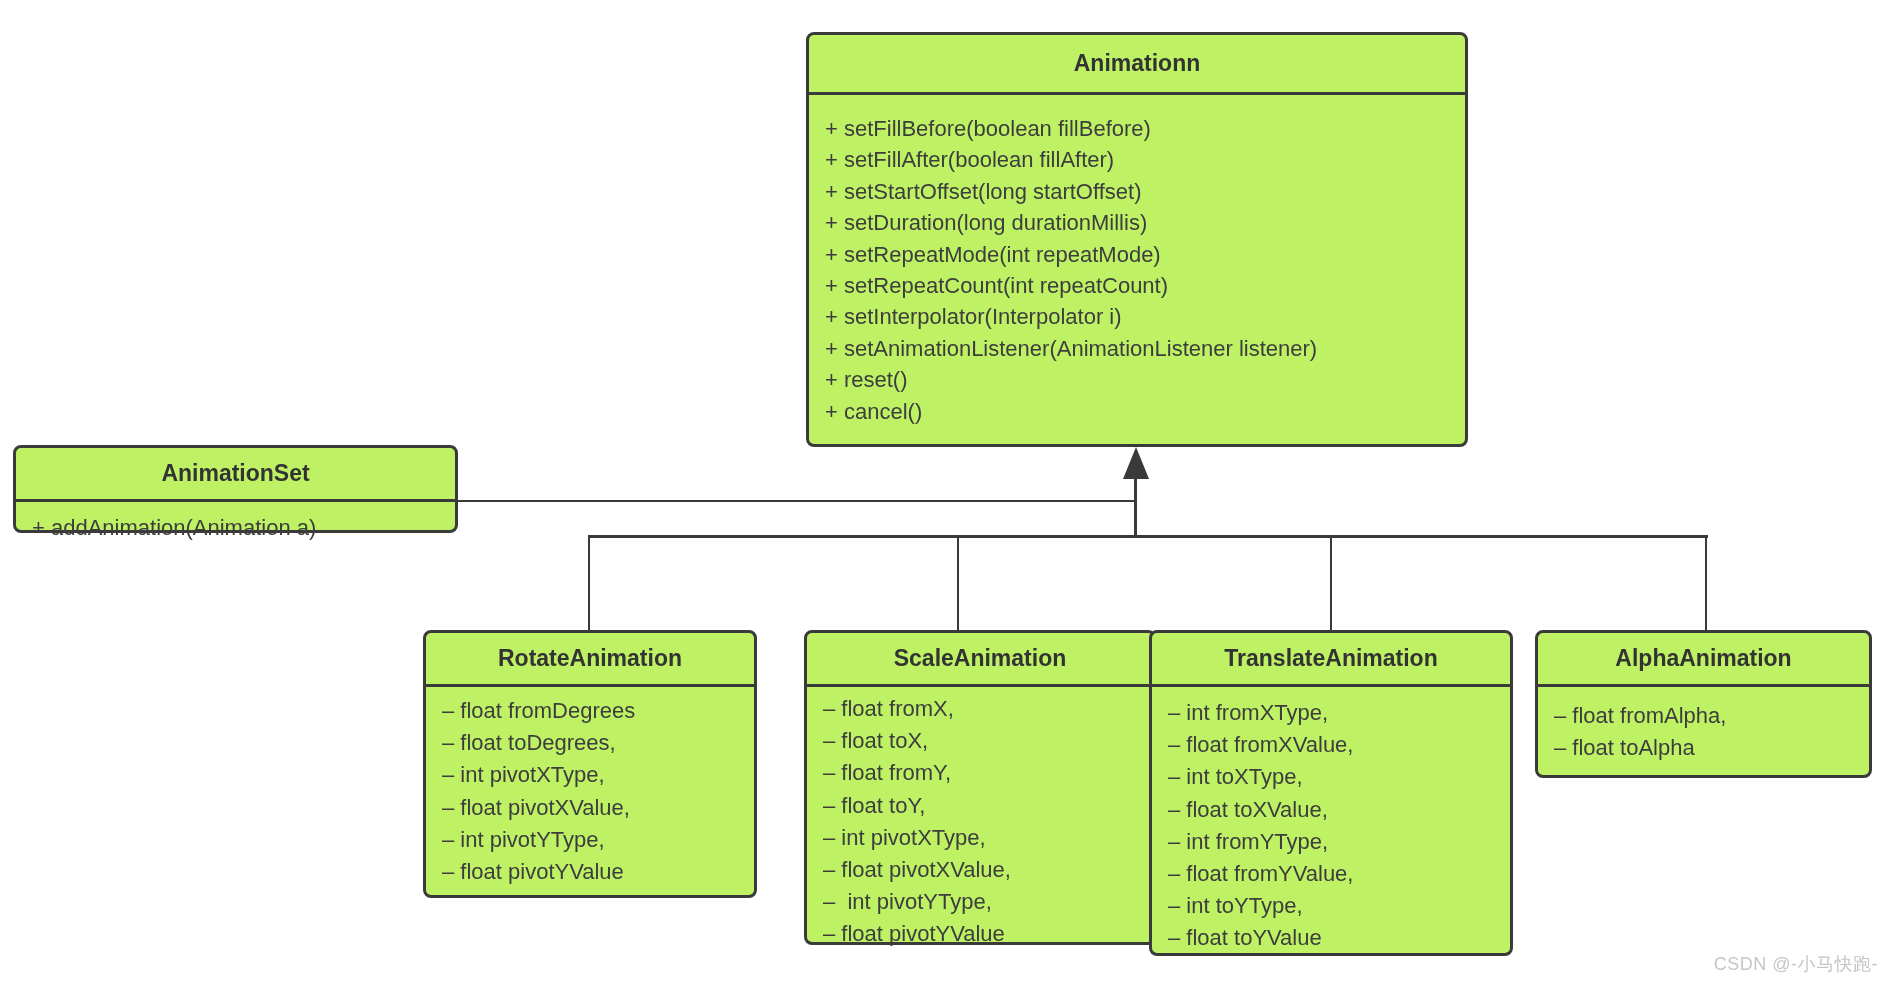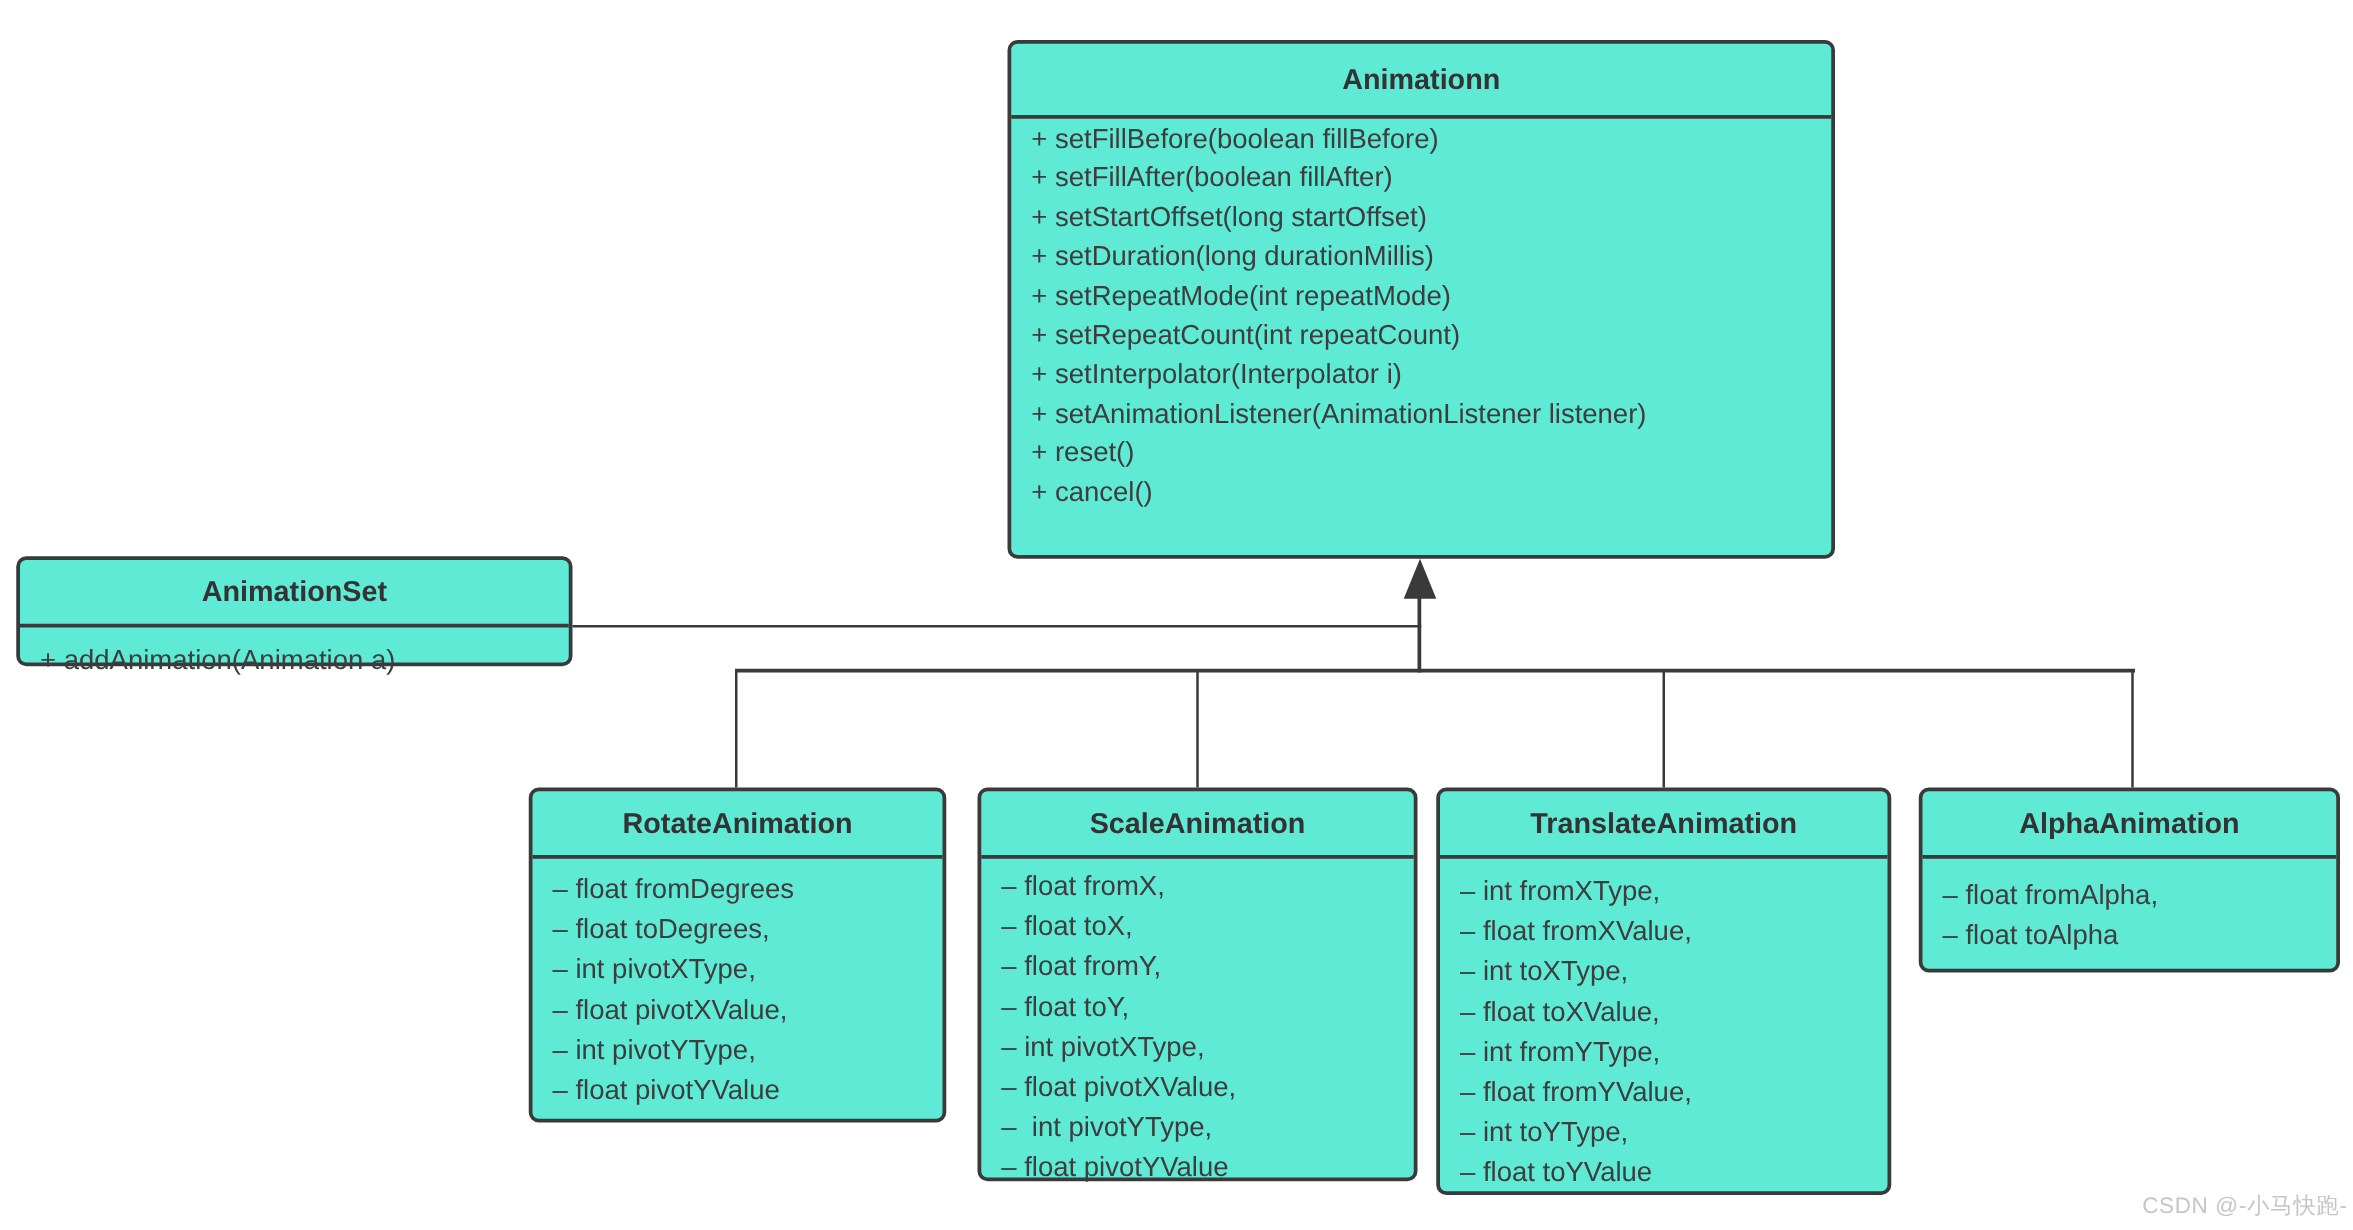--- a/index.html
+++ b/index.html
@@ -1,35 +1,35 @@
 <!DOCTYPE html>
 <html><head>
 <meta charset="utf-8">
 <style>
   *{box-sizing:border-box;margin:0;padding:0}
   html,body{background:#ffffff;font-family:"Liberation Sans",sans-serif}
   .canvas{position:relative;width:1882px;height:984px;background:#ffffff;overflow:hidden}
 
   
-  .uml-class{position:absolute;background:#5eead4;border:3px solid #3a3a3a;border-radius:8px}
+  .uml-class{position:absolute;background:#bef264;border:3px solid #3a3a3a;border-radius:8px}
   .uml-title{display:flex;align-items:center;justify-content:center;font-weight:bold;
              font-size:23px;color:#333333;border-bottom:3px solid #3a3a3a}
   .uml-member{font-size:22px;color:#3d3d3d;white-space:pre;padding-left:16px;line-height:32.2px}
 
   .c-animation{left:806px;top:32px;width:662px;height:415px}
   .c-animation .uml-title{height:60px}
-  .c-animation .uml-members{padding-top:0}
+  .c-animation .uml-members{padding-top:18px}
   .c-animation .uml-member{line-height:31.4px}
 
   .c-animationset{left:13px;top:445px;width:445px;height:88px}
   .c-animationset .uml-title{height:54px}
   .c-animationset .uml-members{padding-top:10px}
 
   .c-rotate{left:423px;top:630px;width:334px;height:268px}
-  .c-scale{left:782px;top:630px;width:352px;height:315px}
+  .c-scale{left:804px;top:630px;width:352px;height:315px}
   .c-translate{left:1149px;top:630px;width:364px;height:326px}
   .c-alpha{left:1535px;top:630px;width:337px;height:148px}
   .c-rotate .uml-title,.c-scale .uml-title,.c-translate .uml-title,.c-alpha .uml-title{height:54px}
   .c-rotate .uml-members{padding-top:8px}
   .c-scale .uml-members{padding-top:6px}
   .c-translate .uml-members{padding-top:10px}
   .c-alpha .uml-members{padding-top:13px}
 
   
   .conn{position:absolute;background:#3a3a3a}

